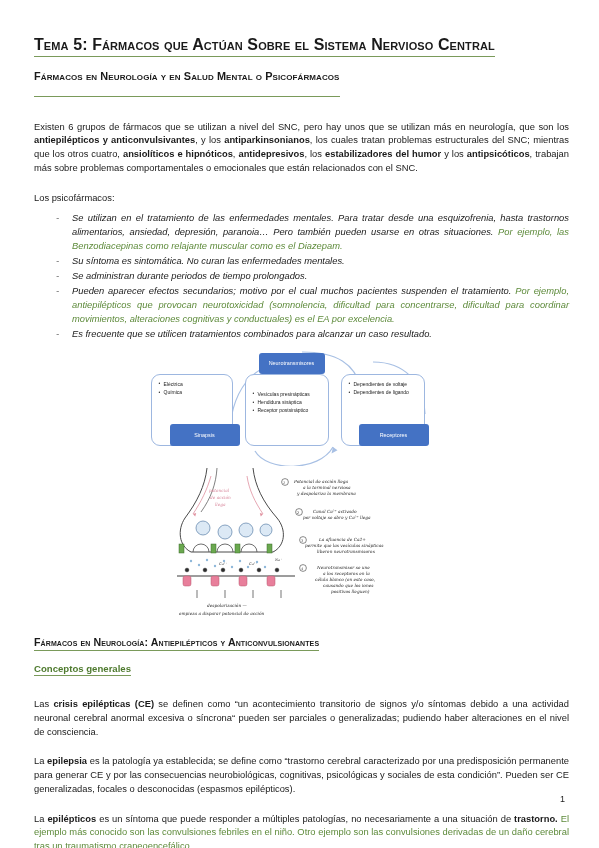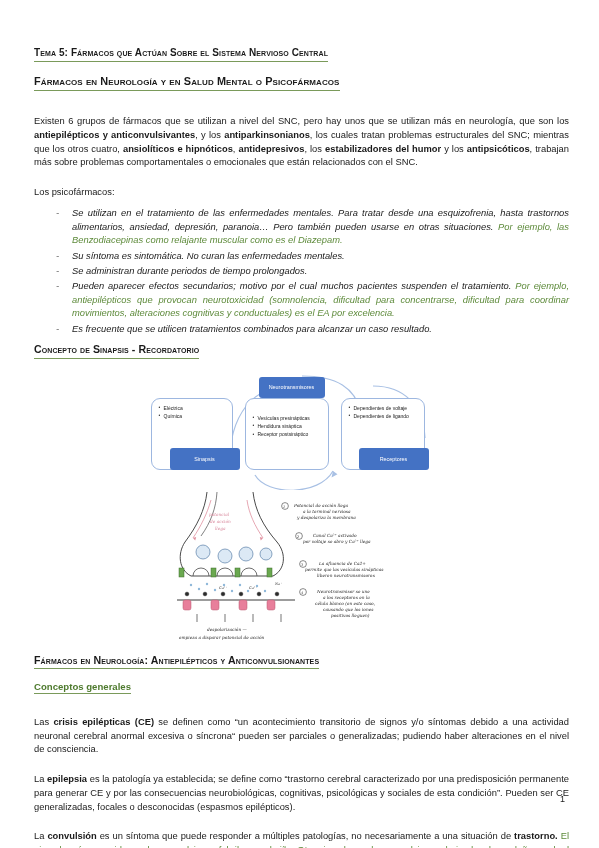--- a/index.html
+++ b/index.html
@@ -1,23 +1,23 @@
 <!DOCTYPE html>
 <html><head>
 <meta charset="utf-8">
 <style>
   html,body{margin:0;padding:0;background:#fff;}
   body{width:599px;height:848px;font-family:"Liberation Sans",sans-serif;color:#1a1a1a;position:relative;overflow:hidden;}
   .page{position:absolute;inset:0;padding:34px 30px 0 34px;box-sizing:border-box;}
 
   
-  .h1{font-variant:small-caps;font-weight:bold;font-size:10px;letter-spacing:.1px;
-      display:inline-block;border-bottom:1.6px solid #7a9a5a;padding-bottom:1px;margin:13px 0 9px 0;line-height:1.25;}
+  .h1{font-variant:small-caps;font-weight:bold;font-size:16px;letter-spacing:.1px;
+      display:inline-block;border-bottom:1.6px solid #7a9a5a;padding-bottom:1px;margin:1px 0 9px 0;line-height:1.25;}
   .h2{font-variant:small-caps;font-weight:bold;font-size:10.9px;letter-spacing:.1px;
-      display:inline-block;border-bottom:1.4px solid #7a9a5a;padding-bottom:2px;margin:0 0 8px 0;line-height:1.25;}
+      display:inline-block;border-bottom:1.4px solid #7a9a5a;padding-bottom:12px;margin:0 0 8px 0;line-height:1.25;}
   .h3{font-variant:small-caps;font-weight:bold;font-size:10.6px;letter-spacing:.1px;
       display:inline-block;border-bottom:1.4px solid #7a9a5a;padding-bottom:1px;margin:0 0 7px 0;line-height:1.25;}
   .h4{font-size:9.6px;font-weight:bold;color:#4e7a2e;display:inline-block;
       border-bottom:1.1px solid #7a9a5a;padding-bottom:1px;margin:0 12px 6px 0;}
 
   
   p{margin:16px 0 6px 0;font-size:9.35px;line-height:1.47;text-align:justify;}
   .b{font-weight:bold;}
   .g{color:#5d8a3a;}
   .lead{margin-bottom:7px;}
@@ -60,21 +60,20 @@
   <p class="lead">Los psicofármacos:</p>
 
   <ul class="dash">
     <li><span>Se utilizan en el tratamiento de las enfermedades mentales. Para tratar desde una esquizofrenia, hasta trastornos alimentarios, ansiedad, depresión, paranoia… Pero también pueden usarse en otras situaciones. </span><span class="g">Por ejemplo, las Benzodiacepinas como relajante muscular como es el Diazepam.</span></li>
     <li><span>Su síntoma es sintomática. No curan las enfermedades mentales.</span><span class="g"></span></li>
     <li><span>Se administran durante periodos de tiempo prolongados.</span><span class="g"></span></li>
     <li><span>Pueden aparecer efectos secundarios; motivo por el cual muchos pacientes suspenden el tratamiento. </span><span class="g">Por ejemplo, antiepilépticos que provocan neurotoxicidad (somnolencia, dificultad para concentrarse, dificultad para coordinar movimientos, alteraciones cognitivas y conductuales) es el EA por excelencia.</span></li>
     <li><span>Es frecuente que se utilicen tratamientos combinados para alcanzar un caso resultado.</span><span class="g"></span></li>
   </ul>
 
-  <div class="h3">Concepto de Sinapsis - Recordatorio</div>
 
   
   <div class="diagram">
     <svg width="330" height="118" viewBox="0 0 330 118">
 
       <path d="M92 96 C 92 40, 118 14, 152 14" fill="none" stroke="#a8c0e4" stroke-width="1.2"></path>
       <path d="M165 4 C 200 4, 218 16, 224 40" fill="none" stroke="#a8c0e4" stroke-width="1.2"></path>
       <path d="M236 14 C 268 14, 286 34, 288 66" fill="none" stroke="#a8c0e4" stroke-width="1.2"></path>
 
       <path d="M118 103 C 130 124, 182 124, 196 99" fill="none" stroke="#a8c0e4" stroke-width="1.2"></path>
@@ -202,24 +201,24 @@
         <text class="cursive-sm" x="124" y="101.6">4</text>
         <text class="cursive" x="140" y="101">Neurotransmisor se une</text>
         <text class="cursive" x="146" y="107">a los receptores en la</text>
         <text class="cursive" x="138" y="113">célula blanco (en este caso,</text>
         <text class="cursive" x="146" y="119">causando que los iones</text>
         <text class="cursive" x="154" y="125">positivos lleguen)</text>
       </g>
     </svg>
   </div>
 
-  <div class="h3" style="margin-top:10px;">Fármacos en Neurología: Antiepilépticos y Anticonvulsionantes</div>
+  <div class="h3" style="margin-top:16px;">Fármacos en Neurología: Antiepilépticos y Anticonvulsionantes</div>
   <div style="clear:both;"></div>
   <div class="h4">Conceptos generales</div>
 
   <p><span>Las </span><span class="b">crisis epilépticas (CE)</span><span> se definen como “un acontecimiento transitorio de signos y/o síntomas debido a una actividad neuronal cerebral anormal excesiva o síncrona“ pueden ser parciales o generalizadas; pudiendo haber alteraciones en el nivel de consciencia.</span></p>
 
   <p><span>La </span><span class="b">epilepsia</span><span> es la patología ya establecida; se define como “trastorno cerebral caracterizado por una predisposición permanente para generar CE y por las consecuencias neurobiológicas, cognitivas, psicológicas y sociales de esta condición”. Pueden ser CE generalizadas, focales o desconocidas (espasmos epilépticos).</span></p>
 
-  <p><span>La </span><span class="b">convulsión</span><span> es un síntoma que puede responder a múltiples patologías, no necesariamente a una situación de </span><span class="b">trastorno.</span><span class="g"> El ejemplo más conocido son las convulsiones febriles en el niño. Otro ejemplo son las convulsiones derivadas de un daño cerebral tras un traumatismo craneoencefálico.</span></p>
+  <p><span>La </span><span class="b">epilépticos</span><span> es un síntoma que puede responder a múltiples patologías, no necesariamente a una situación de </span><span class="b">trastorno.</span><span class="g"> El ejemplo más conocido son las convulsiones febriles en el niño. Otro ejemplo son las convulsiones derivadas de un daño cerebral tras un traumatismo craneoencefálico.</span></p>
 
   <div class="pagenum">1</div>
 </div>
 
 </body></html>

